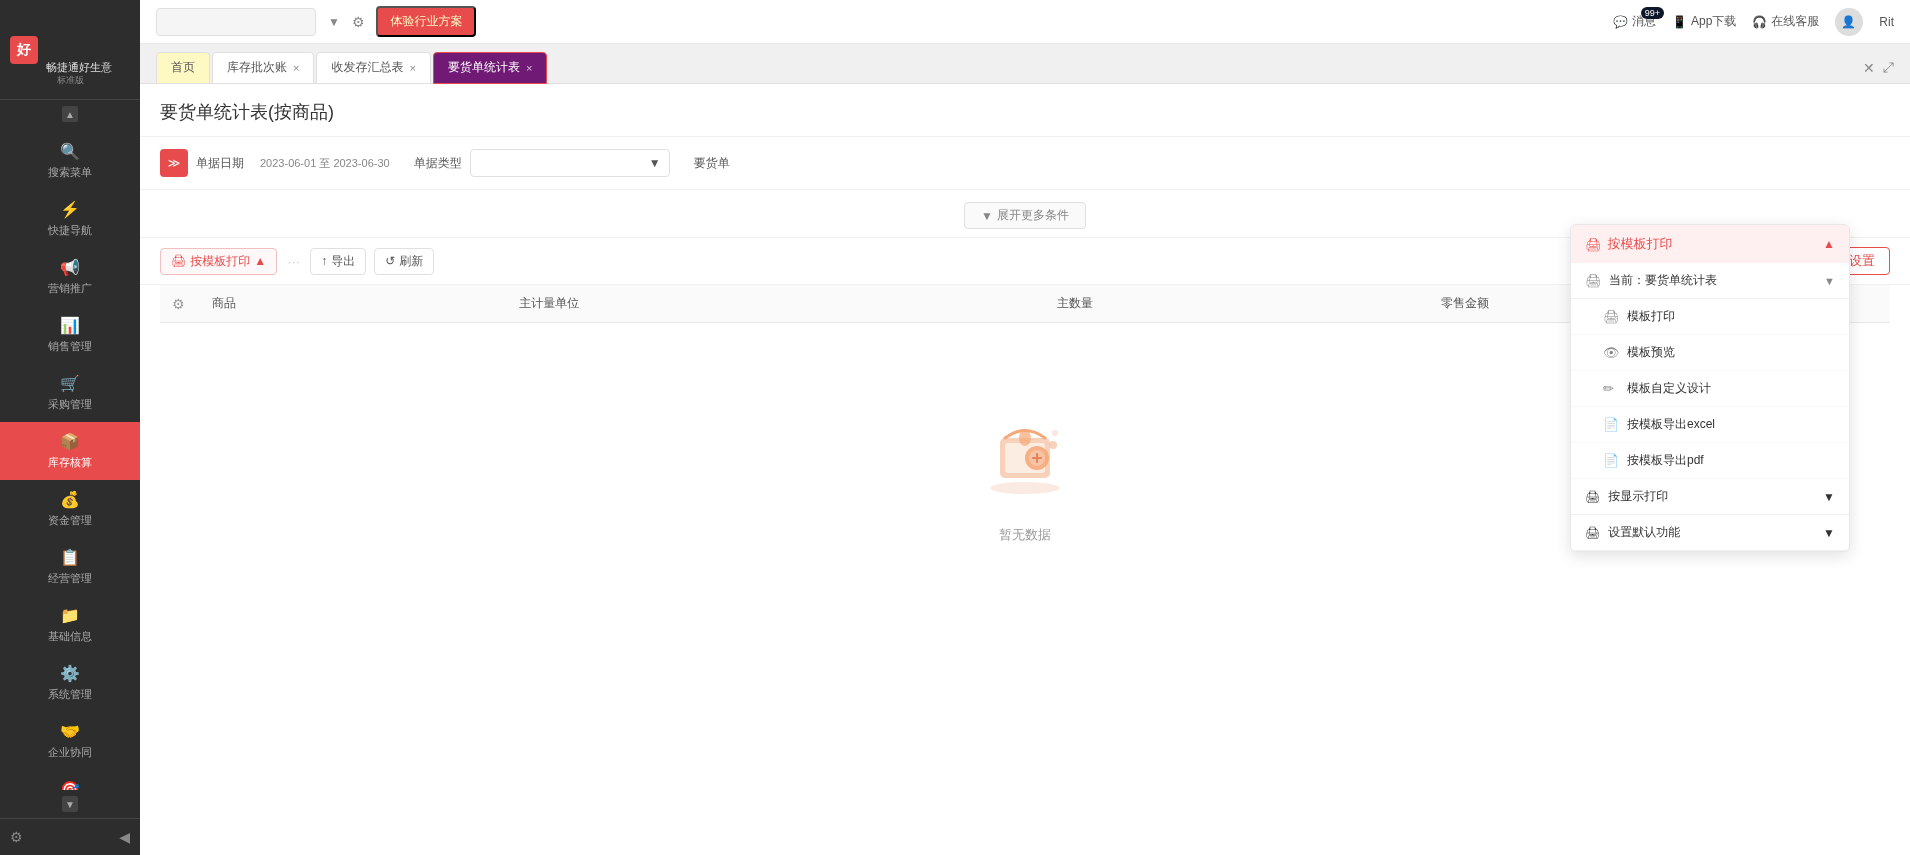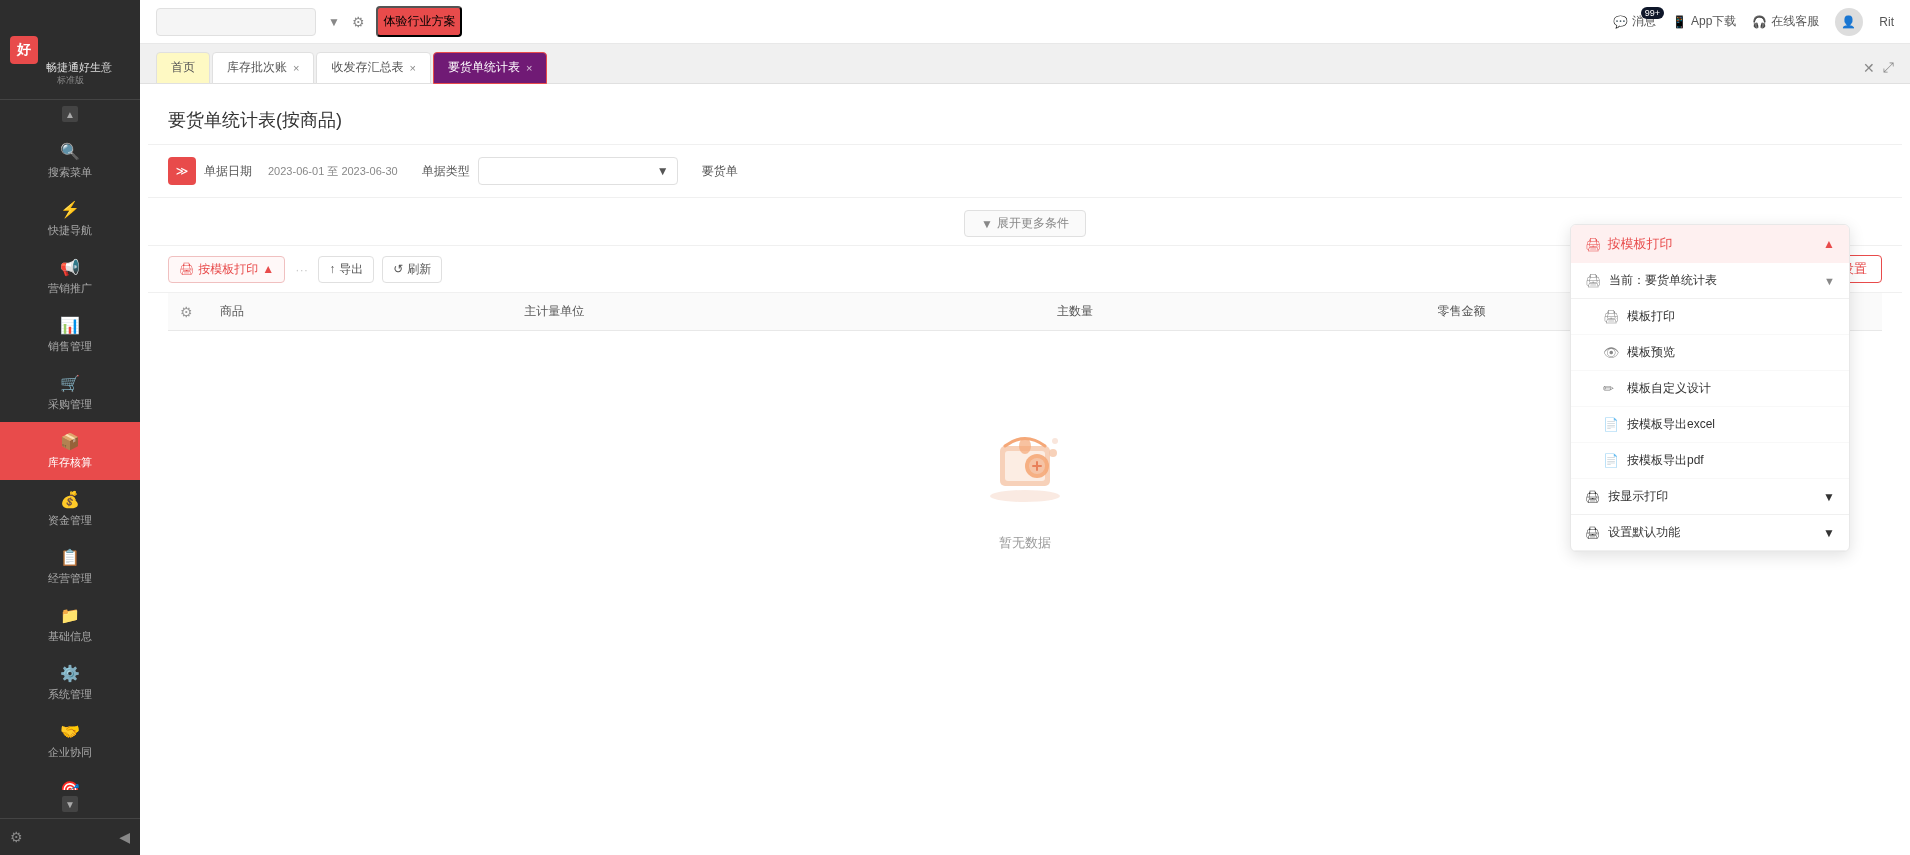--- a/index.html
+++ b/index.html
@@ -21,39 +21,39 @@
 
     
     .main { flex: 1; display: flex; flex-direction: column; overflow: hidden; }
 
     
     .top-header { height: 44px; background: #fff; display: flex; align-items: center; padding: 0 16px; gap: 12px; border-bottom: 1px solid #e8e8e8; flex-shrink: 0; }
     .header-search { width: 160px; height: 28px; background: #f5f5f5; border: 1px solid #e0e0e0; border-radius: 4px; display: flex; align-items: center; padding: 0 8px; gap: 4px; color: #999; font-size: 12px; }
     .header-search-input { border: none; background: transparent; font-size: 12px; color: #999; outline: none; width: 100%; }
     .header-dropdown { color: #888; cursor: pointer; font-size: 12px; }
     .header-gear { color: #888; cursor: pointer; font-size: 14px; }
-    .header-trial { background: #e84b4b; color: #000000; padding: 5px 5px; border-radius: 4px; font-size: 12px; cursor: pointer; white-space: nowrap; }
+    .header-trial { background: #e84b4b; color: #fef9c3; padding: 5px 12px; border-radius: 4px; font-size: 12px; cursor: pointer; white-space: nowrap; }
     .header-spacer { flex: 1; }
     .header-right { display: flex; align-items: center; gap: 16px; color: #555; font-size: 12px; }
     .header-badge { position: relative; display: flex; align-items: center; gap: 4px; cursor: pointer; }
     .badge-num { position: absolute; top: -6px; right: -8px; background: #0f172a; color: white; font-size: 9px; padding: 1px 4px; border-radius: 8px; }
     .header-user { width: 28px; height: 28px; background: #ddd; border-radius: 50%; display: flex; align-items: center; justify-content: center; color: #888; font-size: 12px; cursor: pointer; }
     .header-username { font-size: 12px; color: #555; cursor: pointer; }
 
     
     .tabs-bar { height: 40px; background: #f0f0f0; display: flex; align-items: center; padding: 0 0 0 16px; border-bottom: 1px solid #e0e0e0; flex-shrink: 0; gap: 2px; }
     .tab { height: 32px; padding: 0 14px; display: flex; align-items: center; gap: 6px; background: #fff; border: 1px solid #e0e0e0; border-radius: 4px 4px 0 0; cursor: pointer; font-size: 12px; color: #555; white-space: nowrap; margin-top: 8px; }
     .tab.home { background: #fef9c3; }
     .tab.active { background: #701a75; color: white; border-color: #e84b4b; }
     .tab-close { font-size: 11px; opacity: 0.7; }
     .tabs-right { margin-left: auto; display: flex; align-items: center; gap: 8px; padding-right: 16px; padding-top: 8px; }
     .tabs-btn { cursor: pointer; color: #888; font-size: 14px; }
 
     
-    .page-content { flex: 1; overflow-y: auto; background: #fff; padding: 8px; position: relative; }
+    .page-content { flex: 1; overflow-y: auto; background: #fff; padding: 0; position: relative; }
     .page-header { padding: 16px 20px 12px; border-bottom: 1px solid #f0f0f0; }
     .page-title { font-size: 18px; color: #333; font-weight: 500; }
 
     
     .filter-bar { padding: 12px 20px; background: #fff; border-bottom: 1px solid #f0f0f0; display: flex; align-items: center; gap: 8px; flex-wrap: wrap; }
     .filter-expand-btn { width: 28px; height: 28px; background: #e84b4b; border-radius: 4px; display: flex; align-items: center; justify-content: center; color: white; cursor: pointer; font-size: 12px; }
     .filter-label { color: #555; font-size: 12px; white-space: nowrap; }
     .filter-date-btns { display: flex; align-items: center; gap: 4px; }
     .filter-date-btn { padding: 3px 8px; border: 1px solid #e0e0e0; border-radius: 3px; background: #fff; color: #555; font-size: 12px; cursor: pointer; }
     .filter-date-btn.active { background: #e84b4b; color: white; border-color: #e84b4b; }

